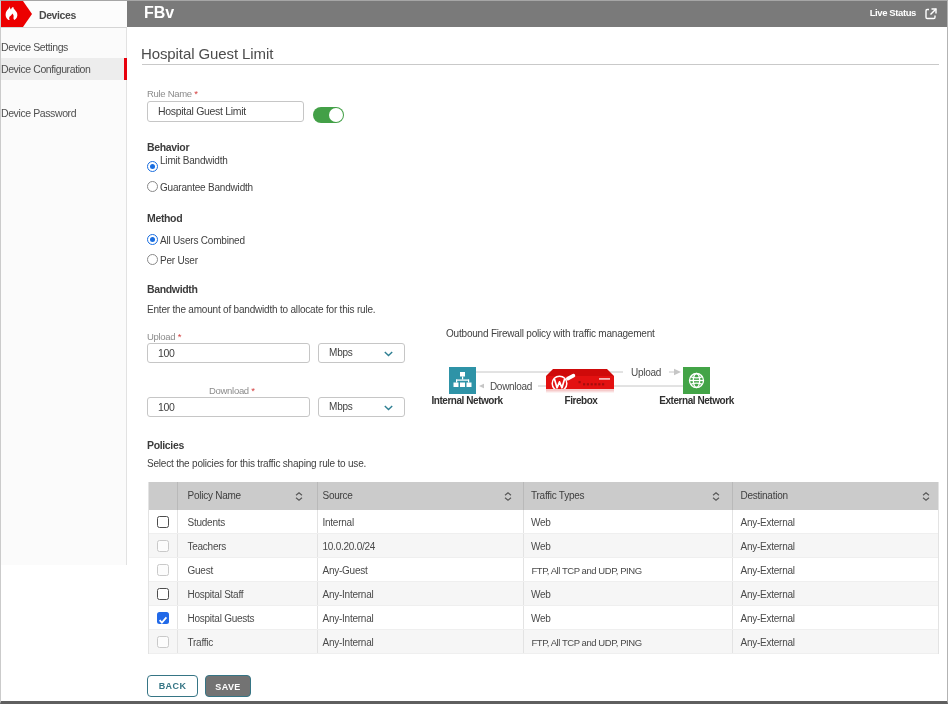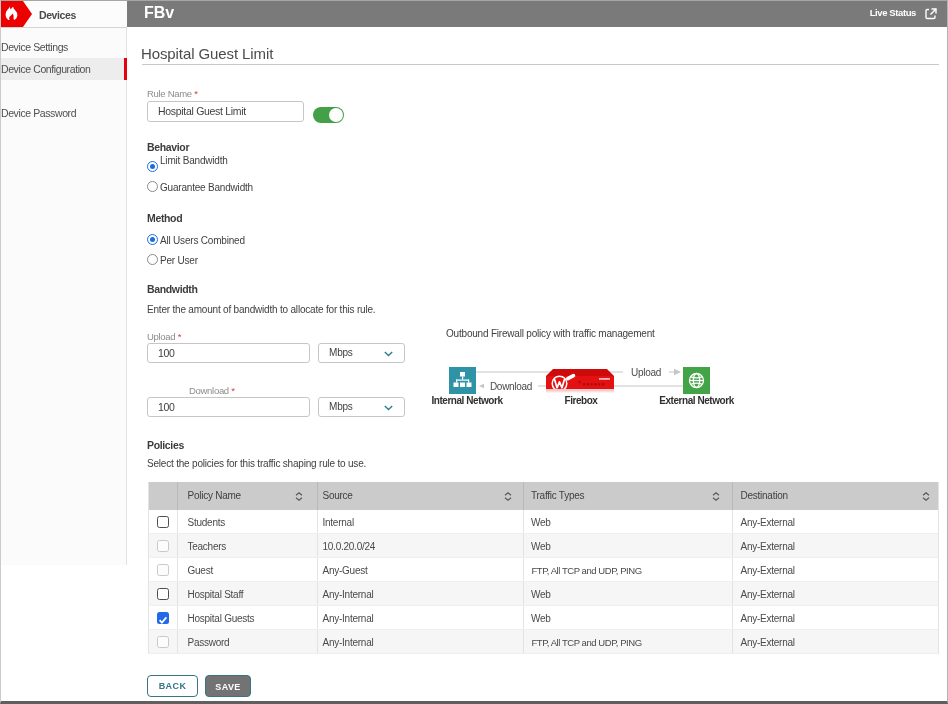--- a/index.html
+++ b/index.html
@@ -118,21 +118,21 @@
     <div class="bold-lbl" style="left:20px; top:256px;">Bandwidth</div>
     <div class="txt" style="left:20px; top:277px;">Enter the amount of bandwidth to allocate for this rule.</div>
 
     <div class="lbl" style="left:20px; top:304px;">Upload <span class="req">*</span></div>
     <div class="input" style="left:20px; top:316px; width:163px; height:20px;">100</div>
     <div class="select" style="left:191px; top:316px;">Mbps
       <svg width="9" height="6" viewBox="0 0 9 6">
           <path d="M0.8 1 L4.5 4.6 L8.2 1" fill="none" stroke="#2e7f93" stroke-width="1.4"></path>
         </svg>
     </div>
-    <div class="lbl" style="left:16px; top:358px;padding-left:46px;">Download <span class="req">*</span></div>
+    <div class="lbl" style="left:36px; top:358px;padding-left:46px;">Download <span class="req">*</span></div>
     <div class="input" style="left:20px; top:370px; width:163px; height:20px;">100</div>
     <div class="select" style="left:191px; top:370px;">Mbps
       <svg width="9" height="6" viewBox="0 0 9 6">
           <path d="M0.8 1 L4.5 4.6 L8.2 1" fill="none" stroke="#2e7f93" stroke-width="1.4"></path>
         </svg>
     </div>
 
     <div class="txt" style="left:319px; top:301px;">Outbound Firewall policy with traffic management</div>
     <div id="diagram">
       <svg width="340" height="60" viewBox="-15 0 340 60" style="position:absolute; left:285px; top:330px;">
@@ -274,21 +274,21 @@
         <div class="td" style="left:173.5px;">Any-Internal</div>
         <div class="td" style="left:382px;">Web</div>
         <div class="td" style="left:591.5px;">Any-External</div>
         <div class="bodysep" style="left:28px;"></div>
           <div class="bodysep" style="left:168px;"></div>
           <div class="bodysep" style="left:374px;"></div>
           <div class="bodysep" style="left:583px;"></div>
       </div>
       <div class="trow alt">
         <div class="cb dis"></div>
-        <div class="td" style="left:38.5px;">Password</div>
+        <div class="td" style="left:38.5px;">Traffic</div>
         <div class="td" style="left:173.5px;">Any-Internal</div>
         <div class="td narrow" style="left:382.5px;">FTP, All TCP and UDP, PING</div>
         <div class="td" style="left:591.5px;">Any-External</div>
         <div class="bodysep" style="left:28px;"></div>
           <div class="bodysep" style="left:168px;"></div>
           <div class="bodysep" style="left:374px;"></div>
           <div class="bodysep" style="left:583px;"></div>
       </div>
     </div>
 

